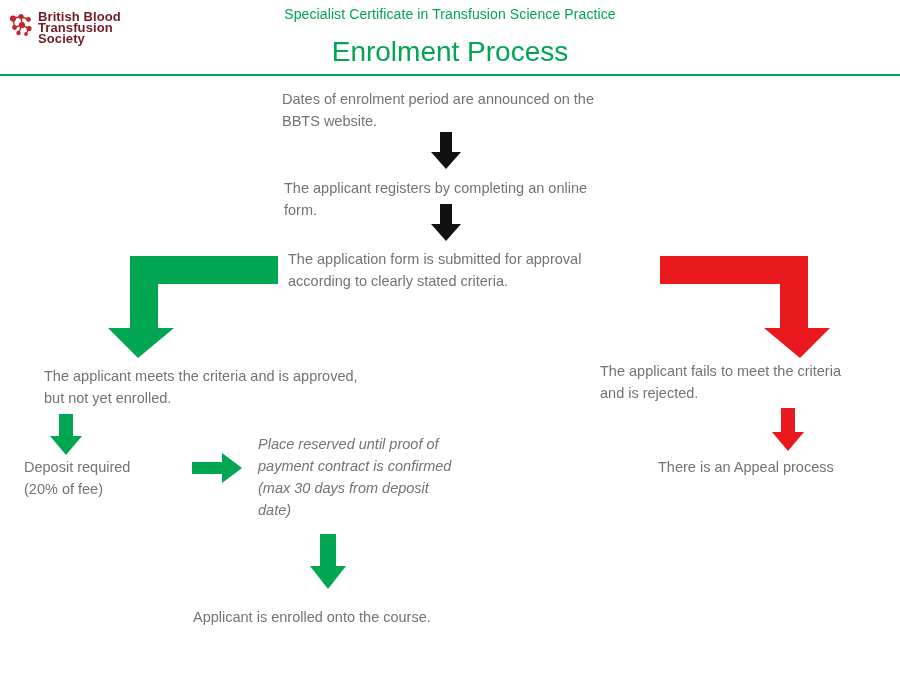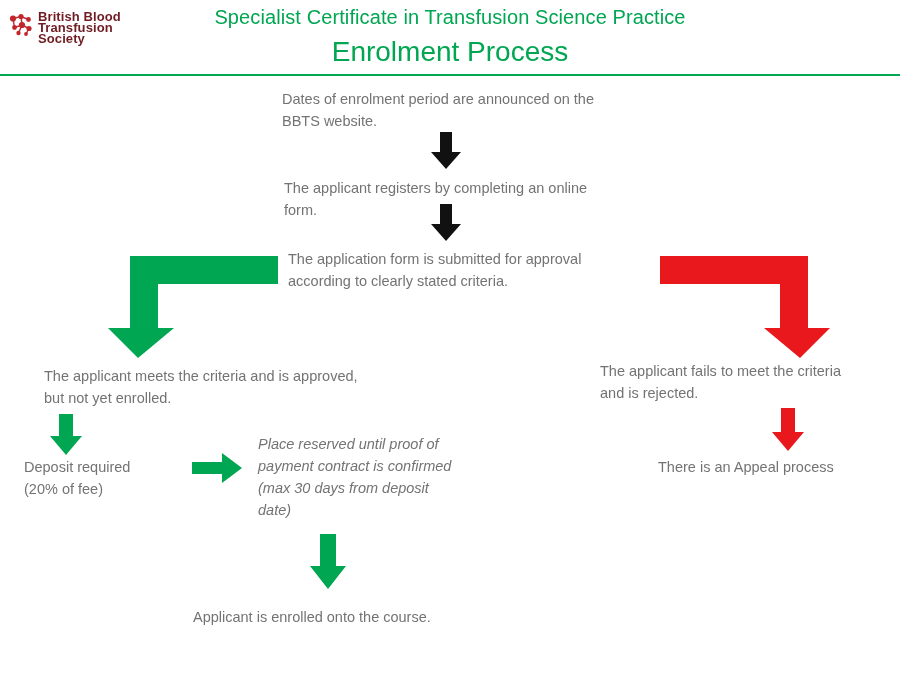--- a/index.html
+++ b/index.html
@@ -55,21 +55,21 @@
     font-weight: bold;
     color: #6f1d23;
     letter-spacing: 0.1px;
   }
   .title-1 {
     position: absolute;
     left: 0;
     top: 6px;
     width: 900px;
     text-align: center;
-    font-size: 20px;
+    font-size: 14px;
     color: #00a651;
     letter-spacing: 0.1px;
   }
   .title-2 {
     position: absolute;
     left: 0;
     top: 36px;
     width: 900px;
     text-align: center;
     font-size: 28px;

